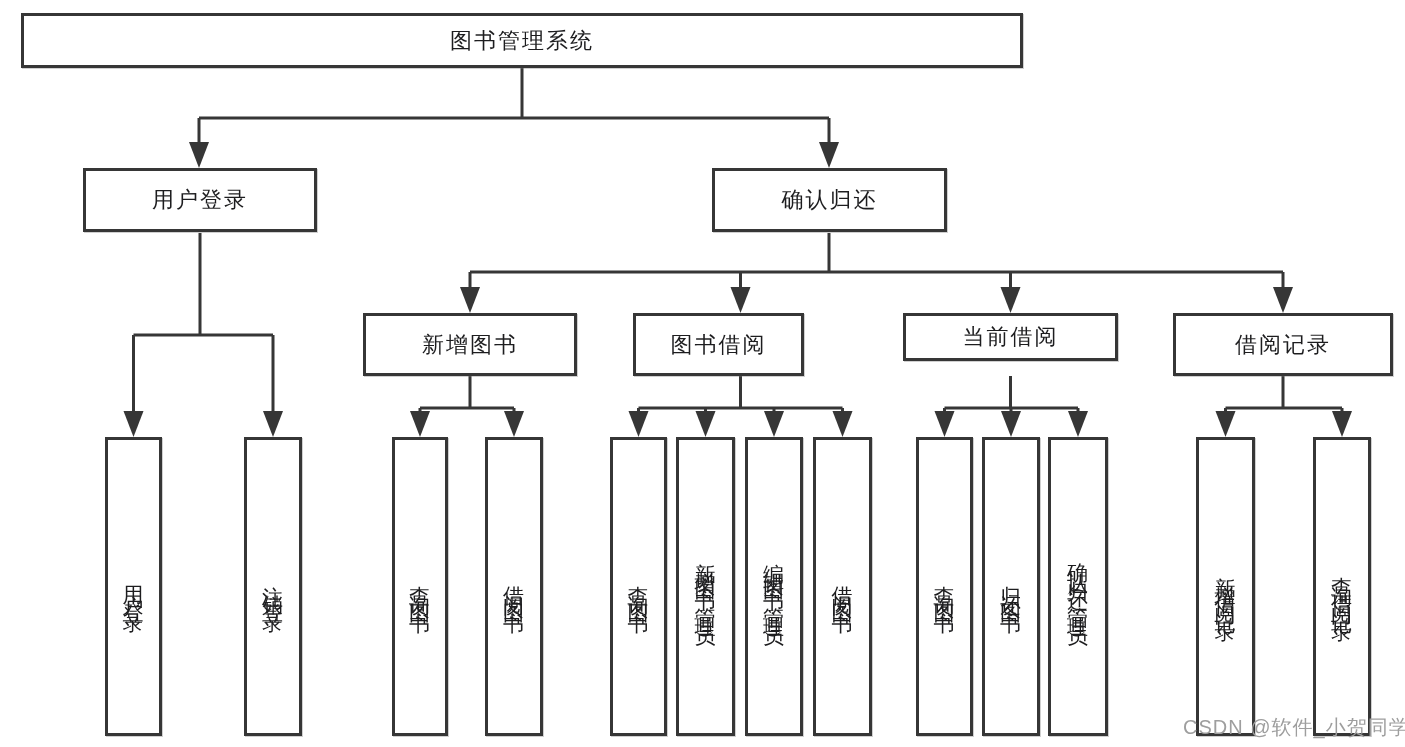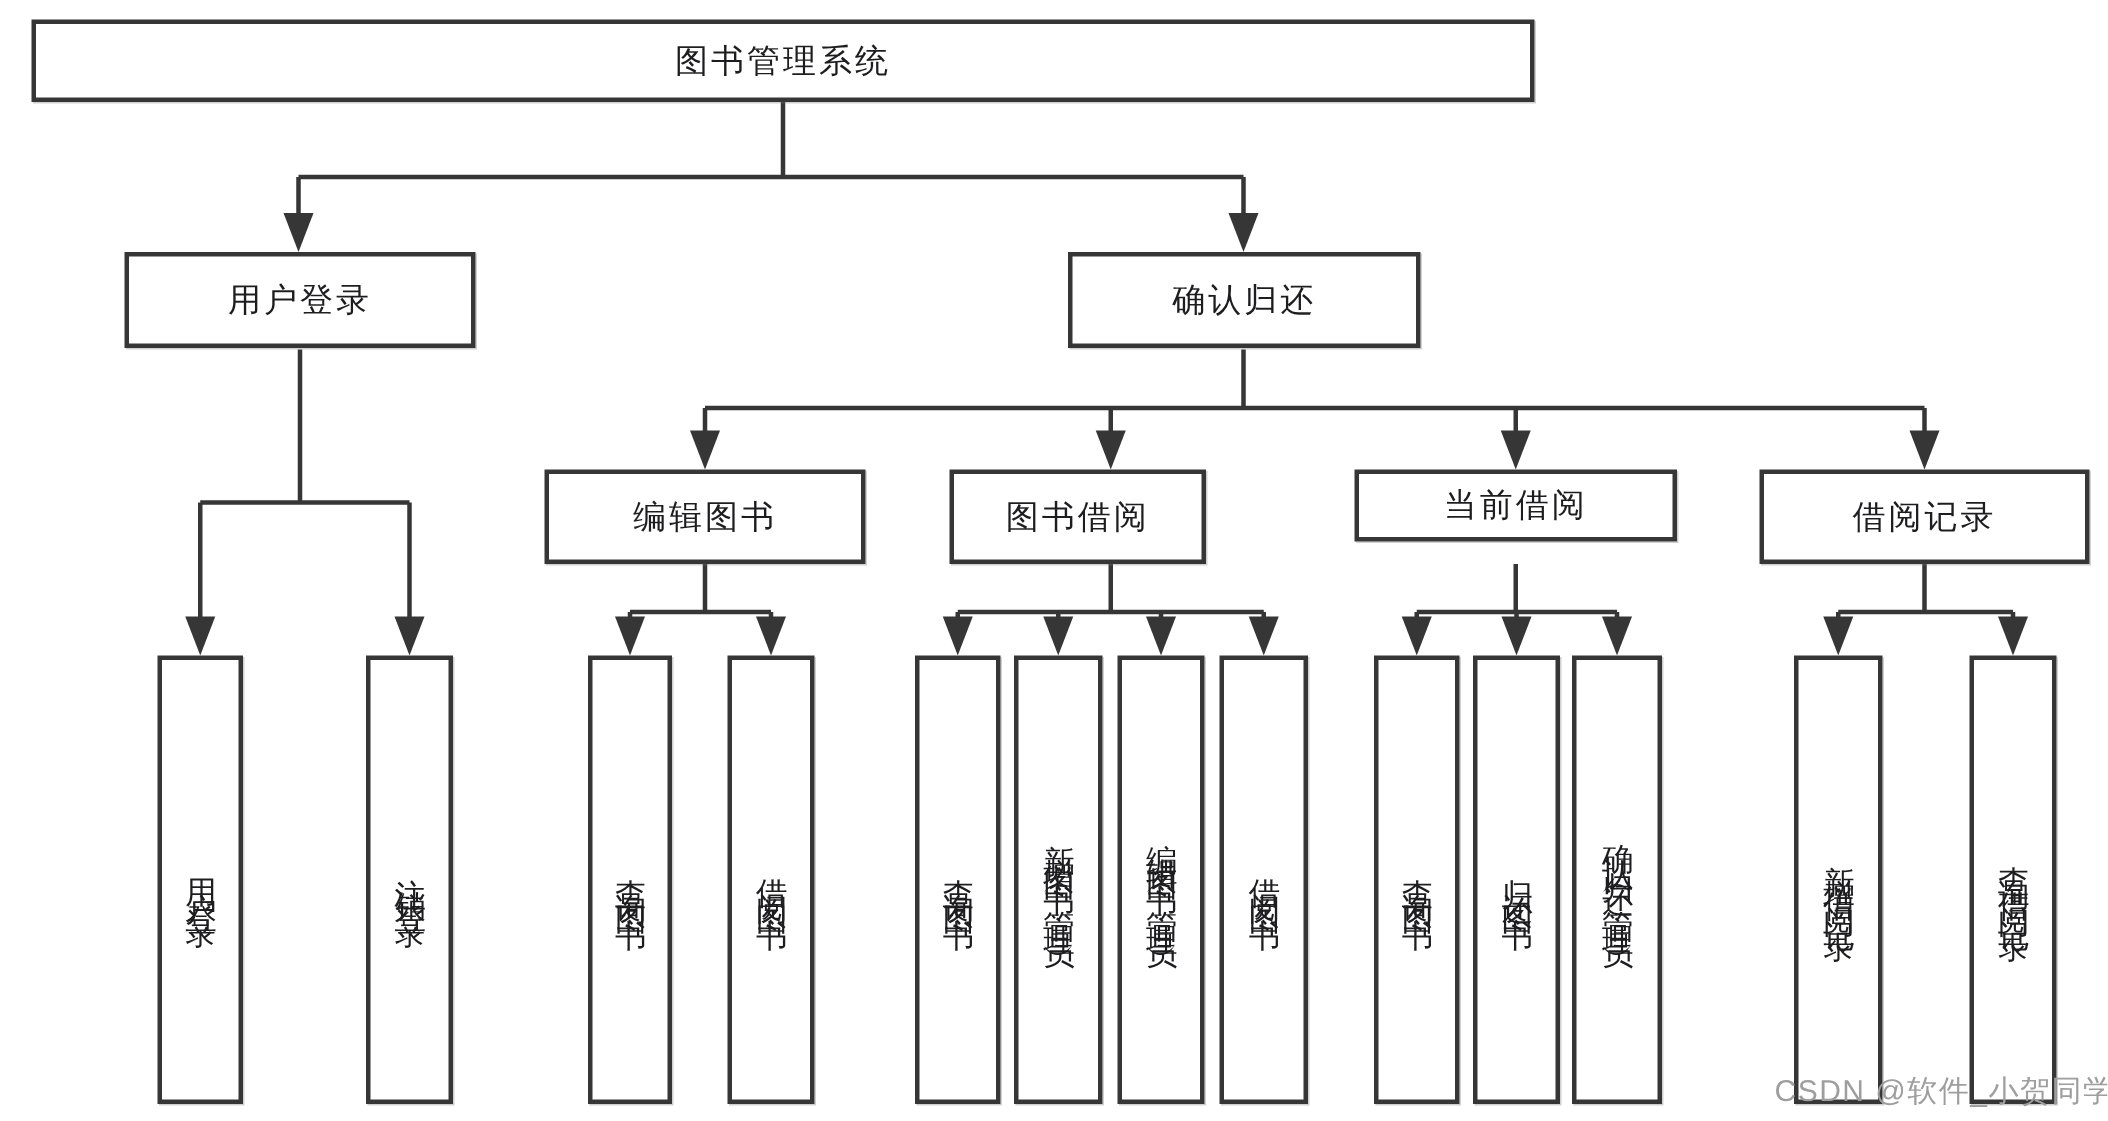--- a/index.html
+++ b/index.html
@@ -115,21 +115,21 @@
       <polygon points="1215.5,411 1235.5,411 1225.5,437"></polygon>
       <polygon points="1332,411 1352,411 1342,437"></polygon>
     </g>
   </svg>
 
   <div class="node hnode n-root">图书管理系统</div>
 
   <div class="node hnode n-l2a">用户登录</div>
   <div class="node hnode n-l2b">确认归还</div>
 
-  <div class="node hnode n-l3a">编辑图书</div>
+  <div class="node hnode n-l3a">新增图书</div>
   <div class="node hnode n-l3b">图书借阅</div>
   <div class="node hnode n-l3c">当前借阅</div>
   <div class="node hnode n-l3d">借阅记录</div>
 
   <div class="node leaf n-lf0">用户登录</div>
   <div class="node leaf n-lf1">注销登录</div>
   <div class="node leaf n-lf2">查询图书</div>
   <div class="node leaf n-lf3">借阅图书</div>
   <div class="node leaf n-lf4">查询图书</div>
   <div class="node leaf n-lf5">新增图书（管理员）</div>

